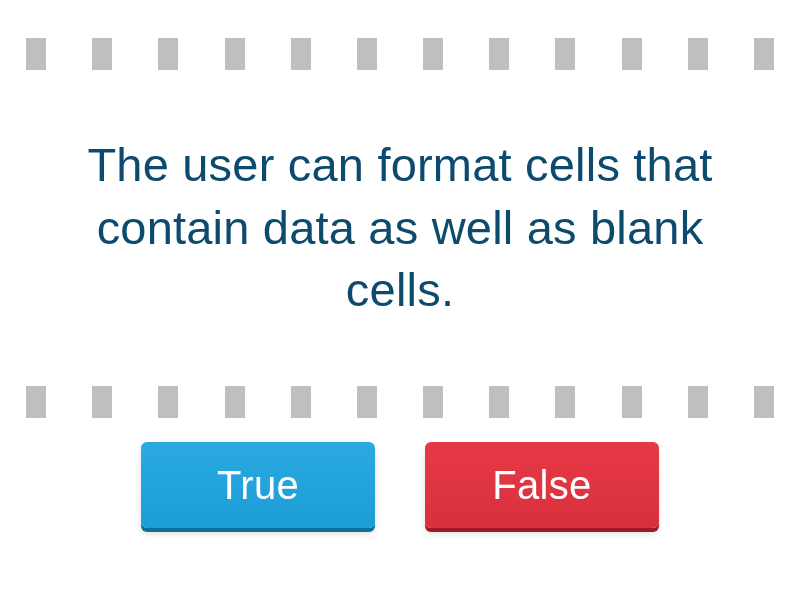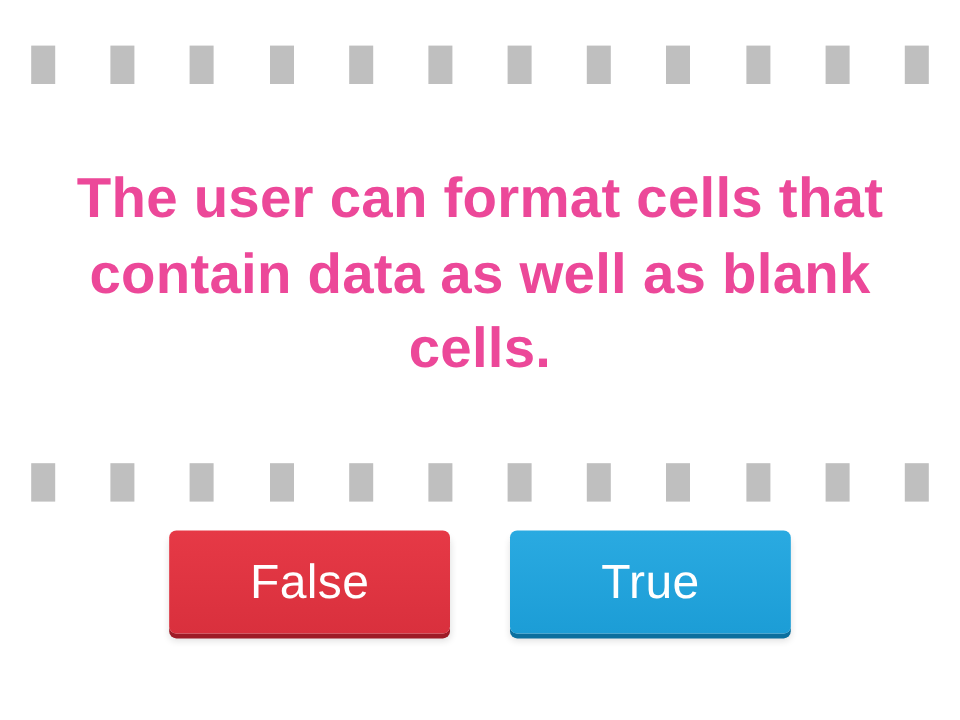--- a/index.html
+++ b/index.html
@@ -26,22 +26,22 @@
       display: flex;
       align-items: center;
       justify-content: center;
       text-align: center;
       padding: 26px 60px 26px;
       height: 316px;
     }
     .question-text {
       font-size: 47px;
       line-height: 1.33;
-      color: #ec4899;
-      font-weight: 700;
+      color: #0c4a6e;
+      font-weight: 400;
       letter-spacing: 0.2px;
     }
     .buttons-row {
       display: flex;
       justify-content: center;
       gap: 50px;
       margin-top: 24px;
     }
     .btn {
       width: 234px;
@@ -97,15 +97,15 @@
   <div class="sq"></div>
   <div class="sq"></div>
   <div class="sq"></div>
   <div class="sq"></div>
   <div class="sq"></div>
   <div class="sq"></div>
   <div class="sq"></div>
 </div>
 
 <div class="buttons-row">
+  <button class="btn btn-true">True</button>
   <button class="btn btn-false">False</button>
-  <button class="btn btn-true">True</button>
 </div>
 
 </body></html>

